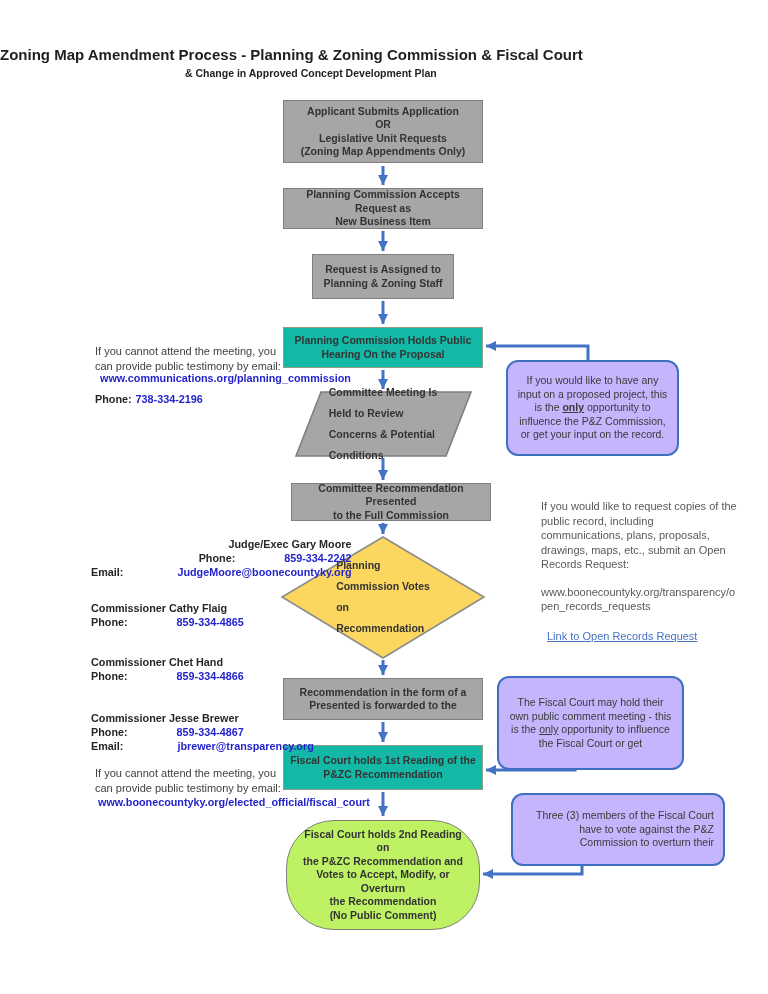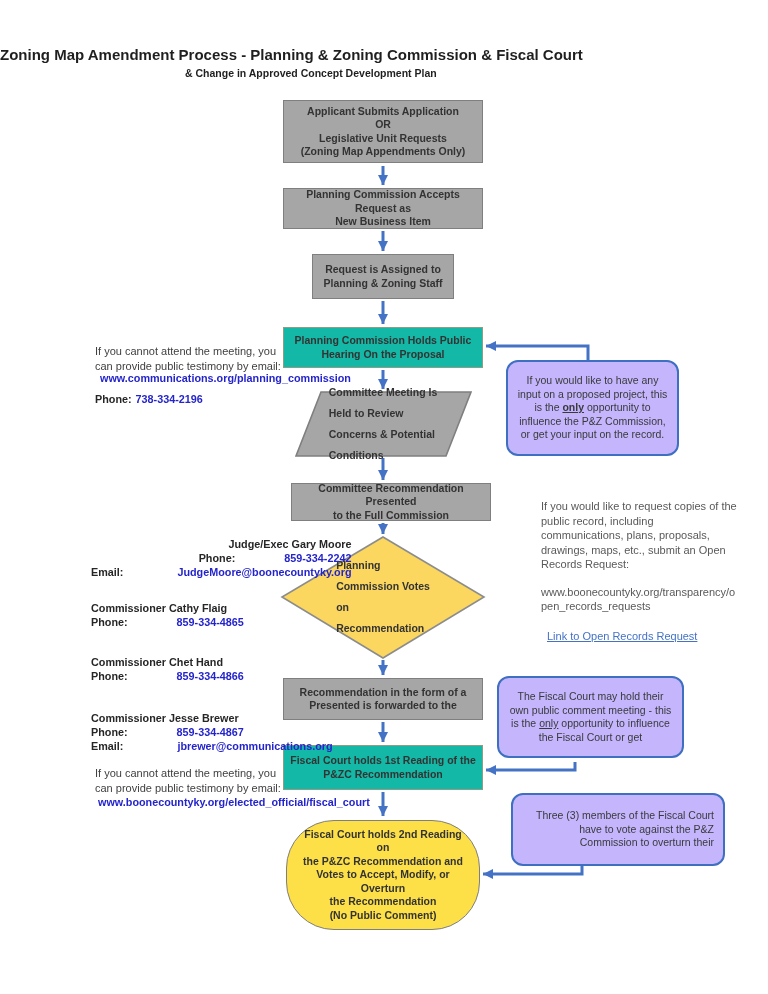--- a/index.html
+++ b/index.html
@@ -8,21 +8,21 @@
   .abs{position:absolute;}
   
   .title{left:0;top:46px;width:768px;text-align:left;font-size:15px;font-weight:bold;color:#1f1f1f;}
   .subtitle{left:185px;top:67px;font-size:10.5px;font-weight:bold;color:#1f1f1f;}
   
   .box{display:flex;align-items:center;justify-content:center;text-align:center;
        font-weight:bold;font-size:10.5px;line-height:13.5px;color:#333333;
        white-space:pre-line;box-sizing:border-box;z-index:2;padding:2px 4px;}
   .gray{background:#A6A6A6;border:1.6px solid #7F7F7F;}
   .green{background:#14b8a6;border:1.6px solid #8E9E84;}
-  .blue-round{background:#fde047;border:1.6px solid #7F7F7F;border-radius:48px;}
+  .blue-round{background:#bef264;border:1.6px solid #7F7F7F;border-radius:48px;}
   .shape-text{display:flex;align-items:center;justify-content:center;text-align:left;
        font-weight:bold;font-size:10.5px;line-height:21px;color:#333333;
        white-space:pre-line;z-index:2;}
   
   .callout{background:#c4b5fd;border:2.5px solid #3E6FC1;border-radius:12px;
        display:flex;align-items:center;justify-content:center;text-align:center;
        font-size:10.5px;line-height:13.5px;color:#3a3a3a;padding:6px 9px;
        box-sizing:border-box;z-index:2;}
   .em-bu{font-weight:bold;text-decoration:underline;}
   .em-u{text-decoration:underline;}
@@ -98,21 +98,21 @@
 P&amp;ZC Recommendation</div>
   <div class="abs box blue-round" style="left:286px;top:820px;width:194px;height:110px;padding:6px 16px;">Fiscal Court holds 2nd Reading on
 the P&amp;ZC Recommendation and
 Votes to Accept, Modify, or Overturn
 the Recommendation
 (No Public Comment)</div>
 
   <div class="abs callout" style="left:506px;top:360px;width:173px;height:96px;">
     <div><span>If you would like to have any input on a proposed project, this is the </span><span class="em-bu">only</span><span> opportunity to influence the P&amp;Z Commission, or get your input on the record.</span></div>
   </div>
-  <div class="abs callout" style="left:497px;top:676px;width:187px;height:82px;">
+  <div class="abs callout" style="left:497px;top:676px;width:187px;height:94px;">
     <div><span>The Fiscal Court may hold their own public comment meeting - this is the </span><span class="em-u">only</span><span> opportunity to influence the Fiscal Court or get</span></div>
   </div>
   <div class="abs callout" style="left:511px;top:793px;width:214px;height:73px;text-align:right;">
     <div>Three (3) members of the Fiscal Court have to vote against the P&amp;Z Commission to overturn their</div>
   </div>
 
   <div class="abs note" style="left:95px;top:344px;width:250px;">If you cannot attend the meeting, you
 can provide public testimony by email:</div>
   <a class="abs link-bold" style="left:100px;top:372px;">www.communications.org/planning_commission</a>
   <div class="abs phone-row" style="left:95px;top:393px;">
@@ -128,21 +128,21 @@
     <div>Commissioner Cathy Flaig</div>
     <div><span class="lbl">Phone:</span><span class="num">859-334-4865</span></div>
   </div>
   <div class="abs contact" style="left:91px;top:655px;">
     <div>Commissioner Chet Hand</div>
     <div><span class="lbl">Phone:</span><span class="num">859-334-4866</span></div>
   </div>
   <div class="abs contact" style="left:91px;top:711px;">
     <div>Commissioner Jesse Brewer</div>
     <div><span class="lbl">Phone:</span><span class="num">859-334-4867</span></div>
-    <div><span class="lbl">Email:</span><span class="mail">jbrewer@communications.org</span></div>
+    <div><span class="lbl">Email:</span><span class="mail">jbrewer@transparency.org</span></div>
   </div>
 
   <div class="abs note" style="left:95px;top:766px;width:250px;">If you cannot attend the meeting, you
 can provide public testimony by email:</div>
   <a class="abs link-bold" style="left:98px;top:796px;">www.boonecountyky.org/elected_official/fiscal_court</a>
 
   <div class="abs or-note">
     <div>If you would like to request copies of the public record, including communications, plans, proposals, drawings, maps, etc., submit an Open Records Request:</div>
     <div class="or-url">www.boonecountyky.org/transparency/open_records_requests</div>
     <a class="or-link">Link to Open Records Request</a>

